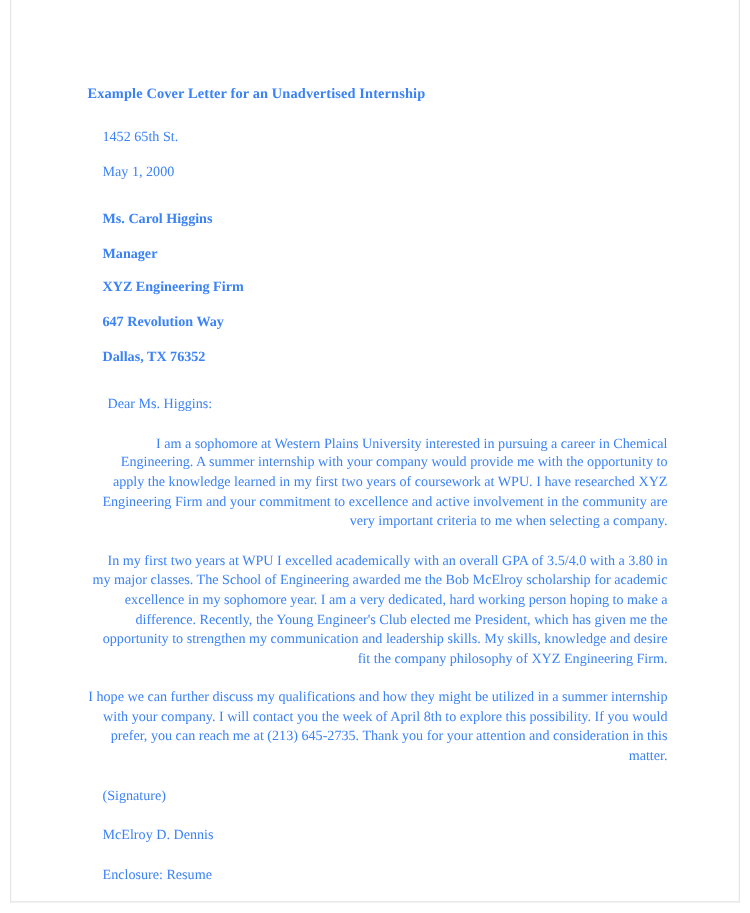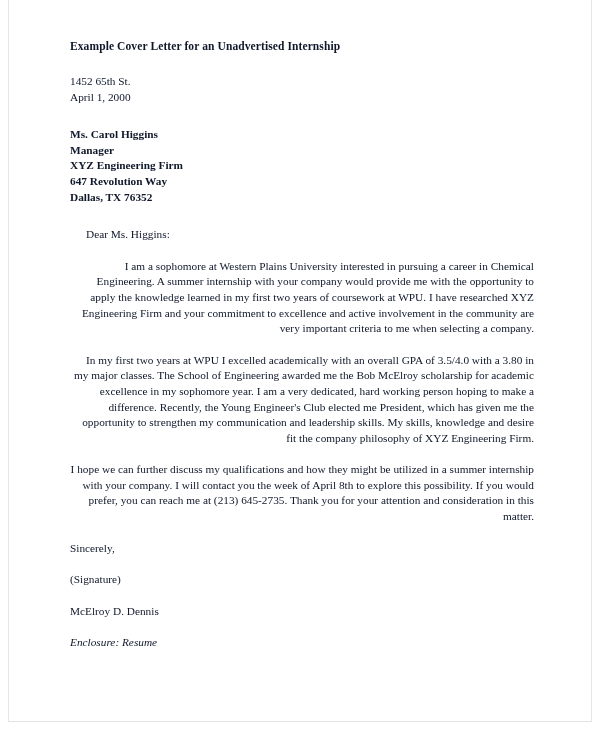--- a/index.html
+++ b/index.html
@@ -32,42 +32,42 @@
     background: #ffffff;
     border-left: 1px solid #e6e6e6;
     border-right: 1px solid #e6e6e6;
     border-bottom: 1px solid #e3e3e3;
     box-sizing: border-box;
   }
 
   .letter {
     position: absolute;
     left: 70px;
-    top: 39px;
+    top: 68px;
     width: 464px;
-    color: #0f172a;
+    color: #3b82f6;
   }
 
   .letter-title {
     font-size: 11.5px;
     font-weight: bold;
     line-height: 15px;
     letter-spacing: 0.1px;
     margin: 0 0 20px 0;
   }
 
   .block {
     margin: 0 0 16px 0;
   }
 
   .addr-line,
   .sig-line {
     font-size: 11.3px;
     line-height: 15.6px;
-    margin: 0;
+    margin: 12px;
     white-space: nowrap;
   }
 
   .salutation {
     font-size: 11.3px;
     line-height: 15.6px;
     margin: 0 0 16px 16px;
   }
 
   .body-para {
@@ -78,56 +78,54 @@
   }
 
   .closing-block {
     margin-top: 4px;
   }
   .closing-block .sig-line {
     margin-bottom: 16px;
   }
   .closing-block .sig-line:last-child {
     margin-bottom: 0;
-    font-style: italic;
   }
 
   .sender-block { margin-bottom: 22px; }
   .recipient-block { margin-bottom: 22px; font-weight: bold; }
 </style>
 </head>
 <body>
 
 <div class="page-canvas">
   <div class="page-sheet"></div>
 
   <div class="letter">
 
     <h1 class="letter-title">Example Cover Letter for an Unadvertised Internship</h1>
 
     <div class="block sender-block">
       <p class="addr-line">1452 65th St.</p>
-      <p class="addr-line">April 1, 2000</p>
+      <p class="addr-line">May 1, 2000</p>
     </div>
 
     <div class="block recipient-block">
       <p class="addr-line">Ms. Carol Higgins</p>
       <p class="addr-line">Manager</p>
       <p class="addr-line">XYZ Engineering Firm</p>
       <p class="addr-line">647 Revolution Way</p>
       <p class="addr-line">Dallas, TX 76352</p>
     </div>
 
     <p class="salutation">Dear Ms. Higgins:</p>
 
     <p class="body-para">I am a sophomore at Western Plains University interested in pursuing a career in Chemical Engineering. A summer internship with your company would provide me with the opportunity to apply the knowledge learned in my first two years of coursework at WPU. I have researched XYZ Engineering Firm and your commitment to excellence and active involvement in the community are very important criteria to me when selecting a company.</p>
     <p class="body-para">In my first two years at WPU I excelled academically with an overall GPA of 3.5/4.0 with a 3.80 in my major classes. The School of Engineering awarded me the Bob McElroy scholarship for academic excellence in my sophomore year. I am a very dedicated, hard working person hoping to make a difference. Recently, the Young Engineer's Club elected me President, which has given me the opportunity to strengthen my communication and leadership skills. My skills, knowledge and desire fit the company philosophy of XYZ Engineering Firm.</p>
     <p class="body-para">I hope we can further discuss my qualifications and how they might be utilized in a summer internship with your company. I will contact you the week of April 8th to explore this possibility. If you would prefer, you can reach me at (213) 645-2735. Thank you for your attention and consideration in this matter.</p>
 
     <div class="closing-block">
-      <p class="sig-line">Sincerely,</p>
       <p class="sig-line">(Signature)</p>
       <p class="sig-line">McElroy D. Dennis</p>
       <p class="sig-line">Enclosure: Resume</p>
     </div>
 
   </div>
 </div>
 
 </body></html>

